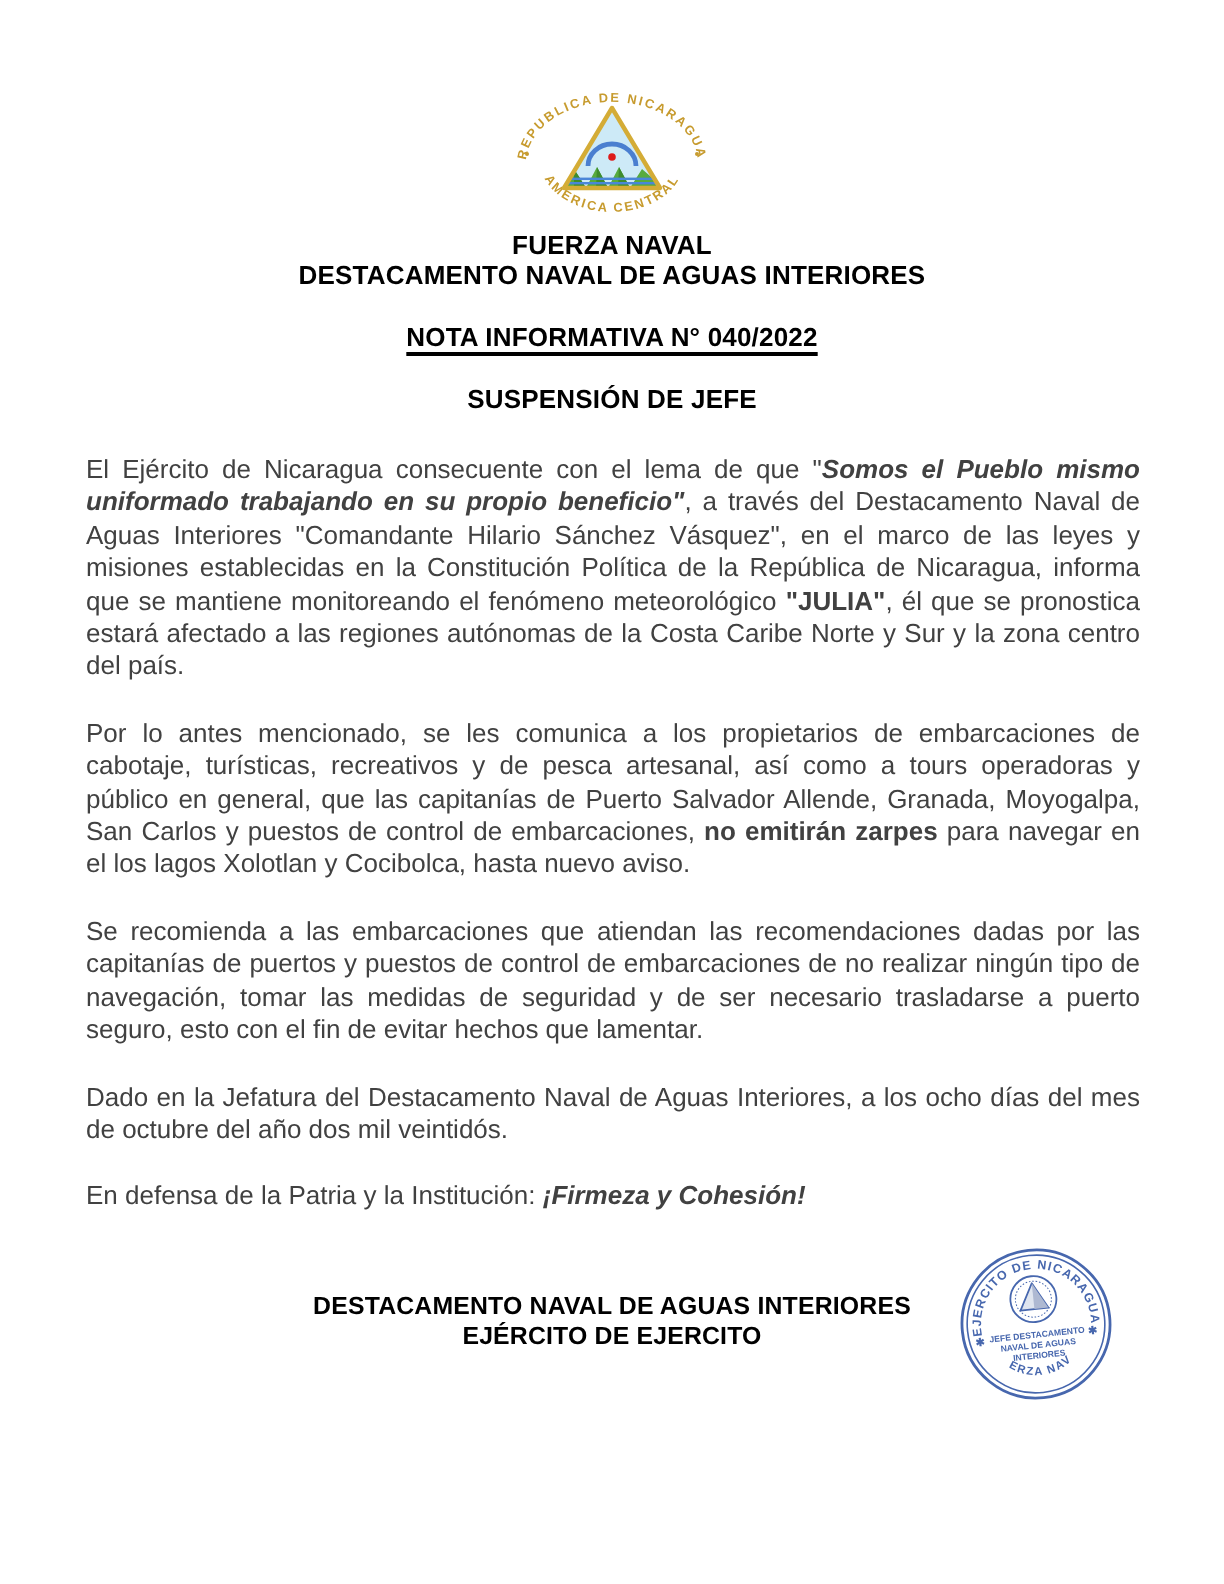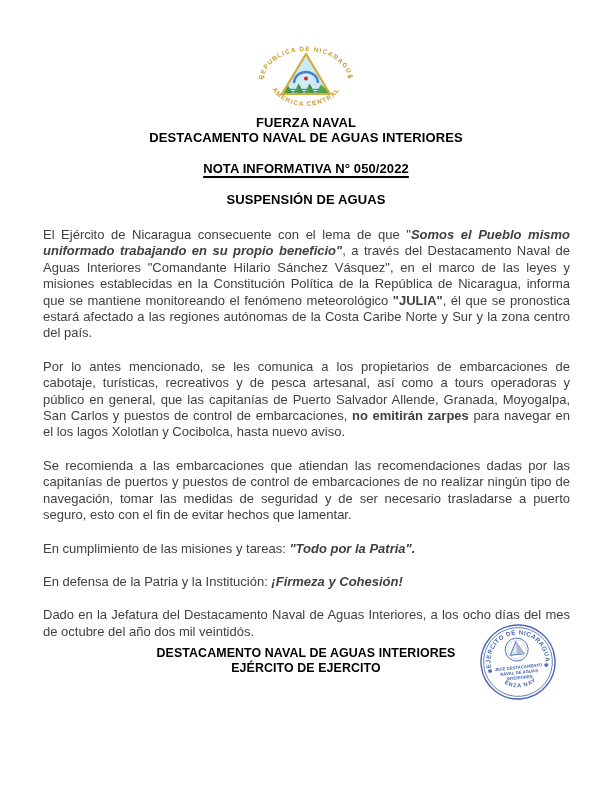--- a/index.html
+++ b/index.html
@@ -71,30 +71,29 @@
       <path d="M29,43.5 L32,48 L35,53 L29,53 Z M40.5,42.5 L43.5,48 L46,53 L40,53 Z M51.5,42.5 L54.5,48 L57,53 L51,53 Z" fill="#3e8c2e"></path>
       <rect x="24" y="47.8" width="48" height="1.2" fill="#4a86d8"></rect>
       <rect x="24" y="50" width="48" height="1.2" fill="#4a86d8"></rect>
       <rect x="24" y="52" width="48" height="1.1" fill="#4a86d8"></rect>
     </g>
     <path d="M48,13 L72,53 L24,53 Z" fill="none" stroke="#d4ac36" stroke-width="2.2" stroke-linejoin="round"></path>
   </svg>
 
   <div class="hline h1">FUERZA NAVAL</div>
   <div class="hline h2">DESTACAMENTO NAVAL DE AGUAS INTERIORES</div>
-  <div class="hline nota">NOTA INFORMATIVA N° 050/2022</div>
-  <div class="hline subject">SUSPENSIÓN DE AGUAS</div>
+  <div class="hline nota">NOTA INFORMATIVA N° 040/2022</div>
+  <div class="hline subject">SUSPENSIÓN DE JEFE</div>
 
   <div class="doc-body">
     <p><span>El Ejército de Nicaragua consecuente con el lema de que "</span><span class="b i">Somos el Pueblo mismo uniformado trabajando en su propio beneficio"</span><span>, a través del Destacamento Naval de Aguas Interiores "Comandante Hilario Sánchez Vásquez", en el marco de las leyes y misiones establecidas en la Constitución Política de la República de Nicaragua, informa que se mantiene monitoreando el fenómeno meteorológico </span><span class="b">"JULIA"</span><span>, él que se pronostica estará afectado a las regiones autónomas de la Costa Caribe Norte y Sur y la zona centro del país.</span></p>
     <p><span>Por lo antes mencionado, se les comunica a los propietarios de embarcaciones de cabotaje, turísticas, recreativos y de pesca artesanal, así como a tours operadoras y público en general, que las capitanías de Puerto Salvador Allende, Granada, Moyogalpa, San Carlos y puestos de control de embarcaciones, </span><span class="b">no emitirán zarpes</span><span> para navegar en el los lagos Xolotlan y Cocibolca, hasta nuevo aviso.</span></p>
     <p><span>Se recomienda a las embarcaciones que atiendan las recomendaciones dadas por las capitanías de puertos y puestos de control de embarcaciones de no realizar ningún tipo de navegación, tomar las medidas de seguridad y de ser necesario trasladarse a puerto seguro, esto con el fin de evitar hechos que lamentar.</span></p>
-    <p><span>En cumplimiento de las misiones y tareas: </span><span class="b i">"Todo por la Patria".</span></p>
+    <p><span>Dado en la Jefatura del Destacamento Naval de Aguas Interiores, a los ocho días del mes de octubre del año dos mil veintidós.</span></p>
     <p><span>En defensa de la Patria y la Institución: </span><span class="b i">¡Firmeza y Cohesión!</span></p>
-    <p><span>Dado en la Jefatura del Destacamento Naval de Aguas Interiores, a los ocho días del mes de octubre del año dos mil veintidós.</span></p>
   </div>
 
   <div class="footer">
     <div>DESTACAMENTO NAVAL DE AGUAS INTERIORES</div>
     <div>EJÉRCITO DE EJERCITO</div>
   </div>
 
   <svg class="seal" width="78" height="78" viewBox="0 0 78 78">
     <defs>
       <path id="sealTop" d="M 19.6,58.4 A 27.5,27.5 0 1 1 58.4,58.4"></path>

